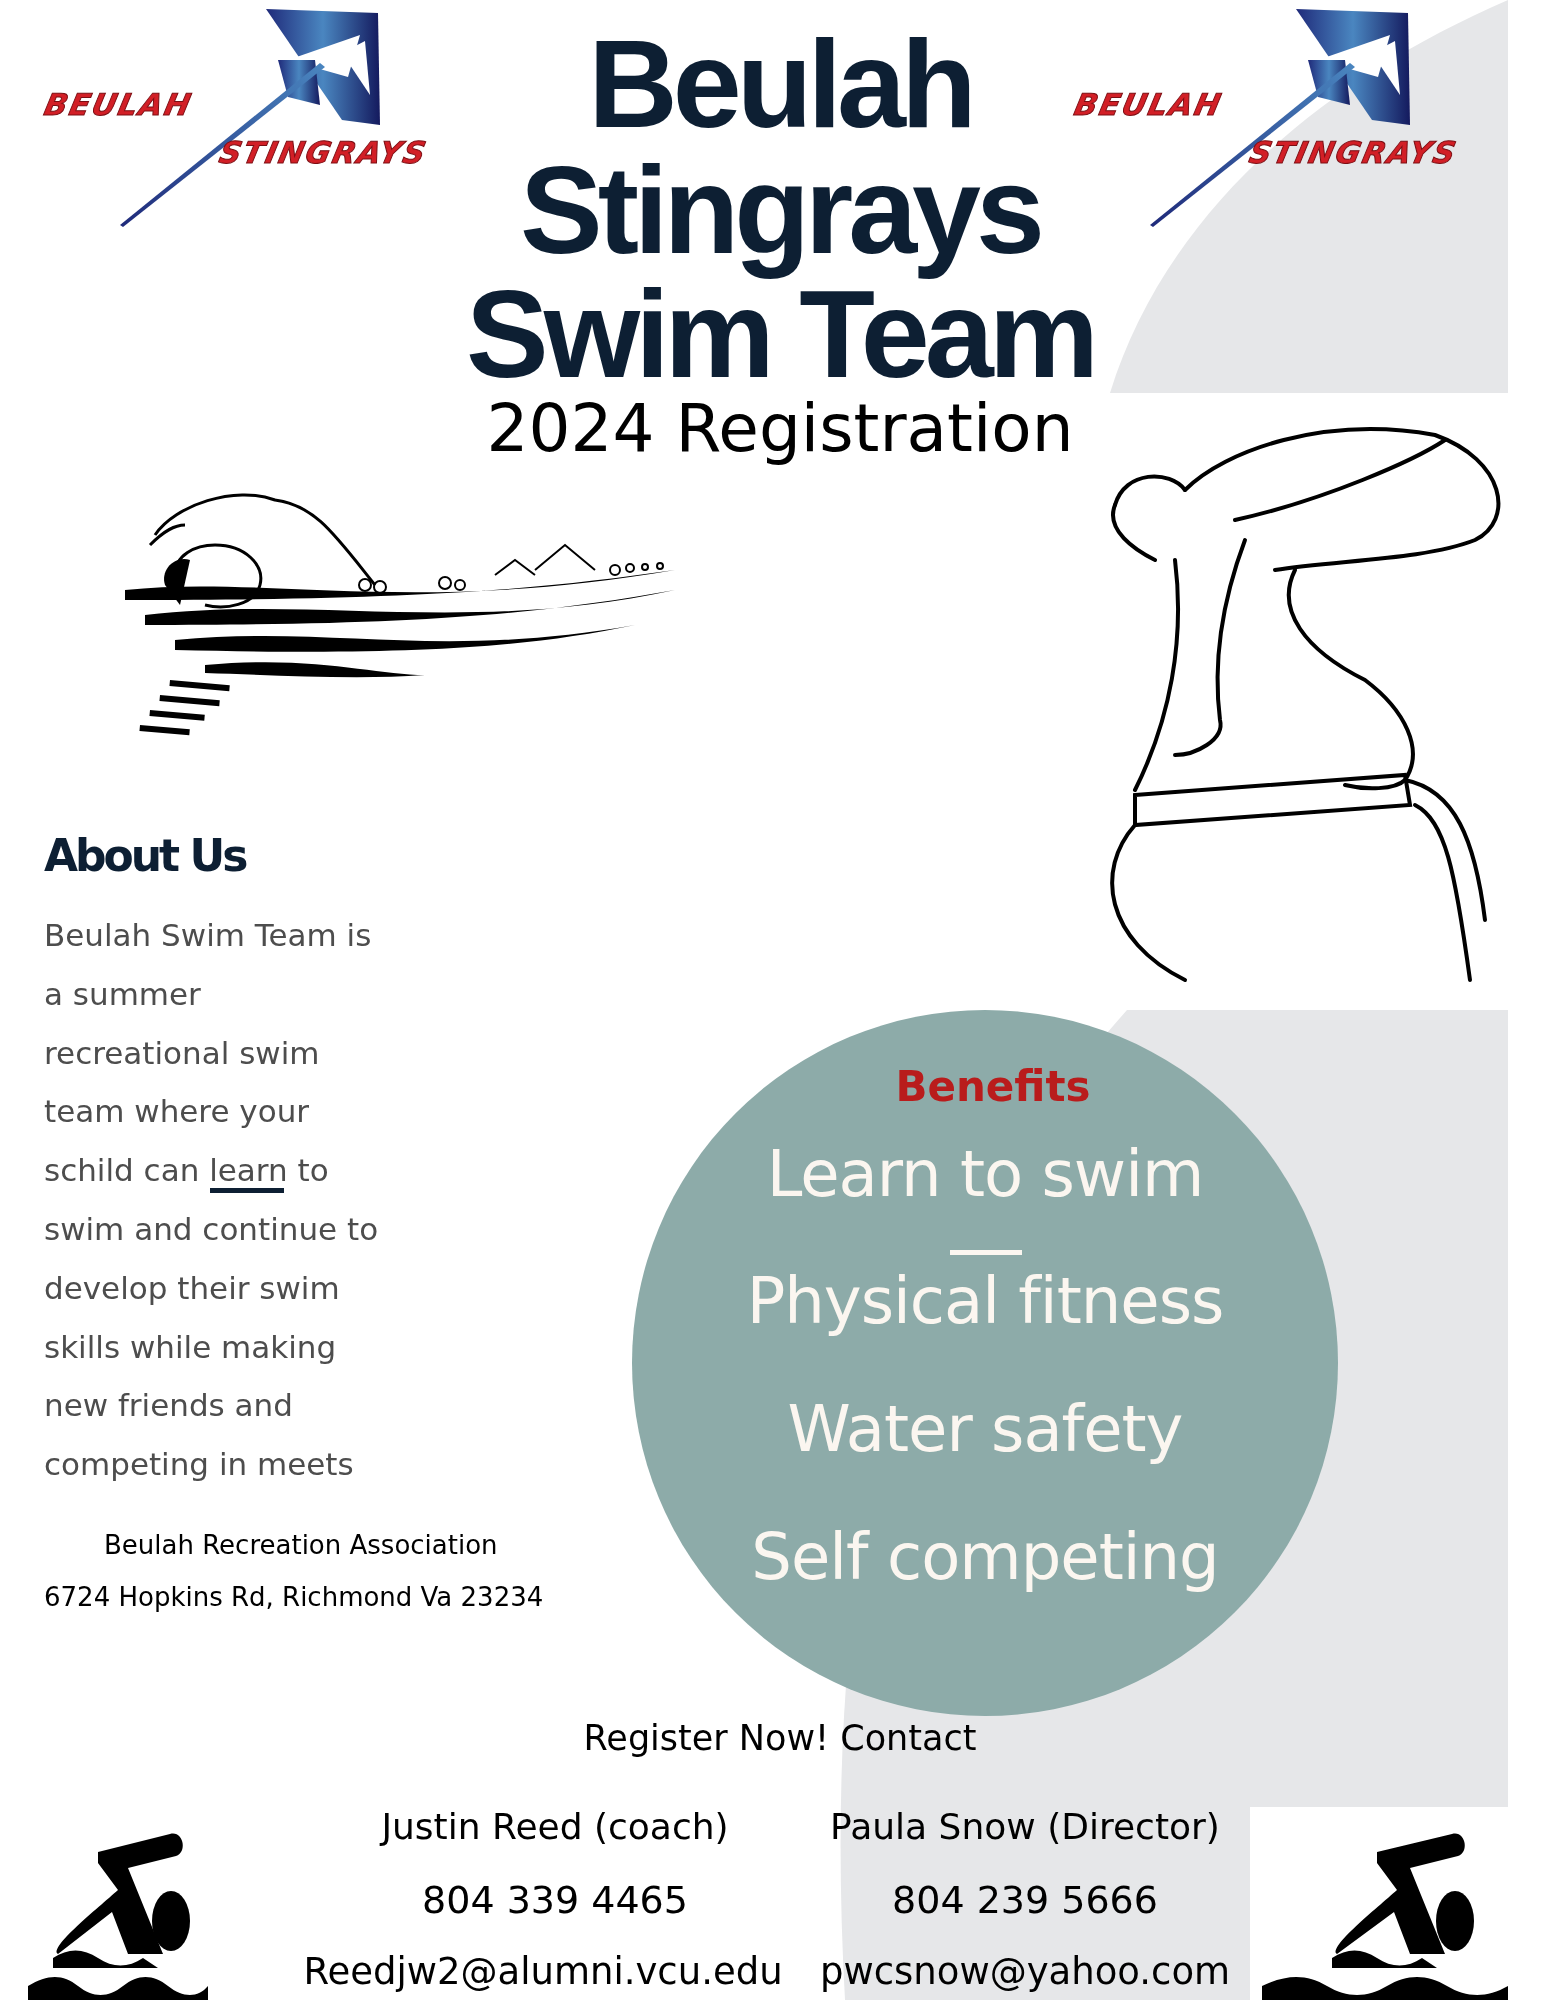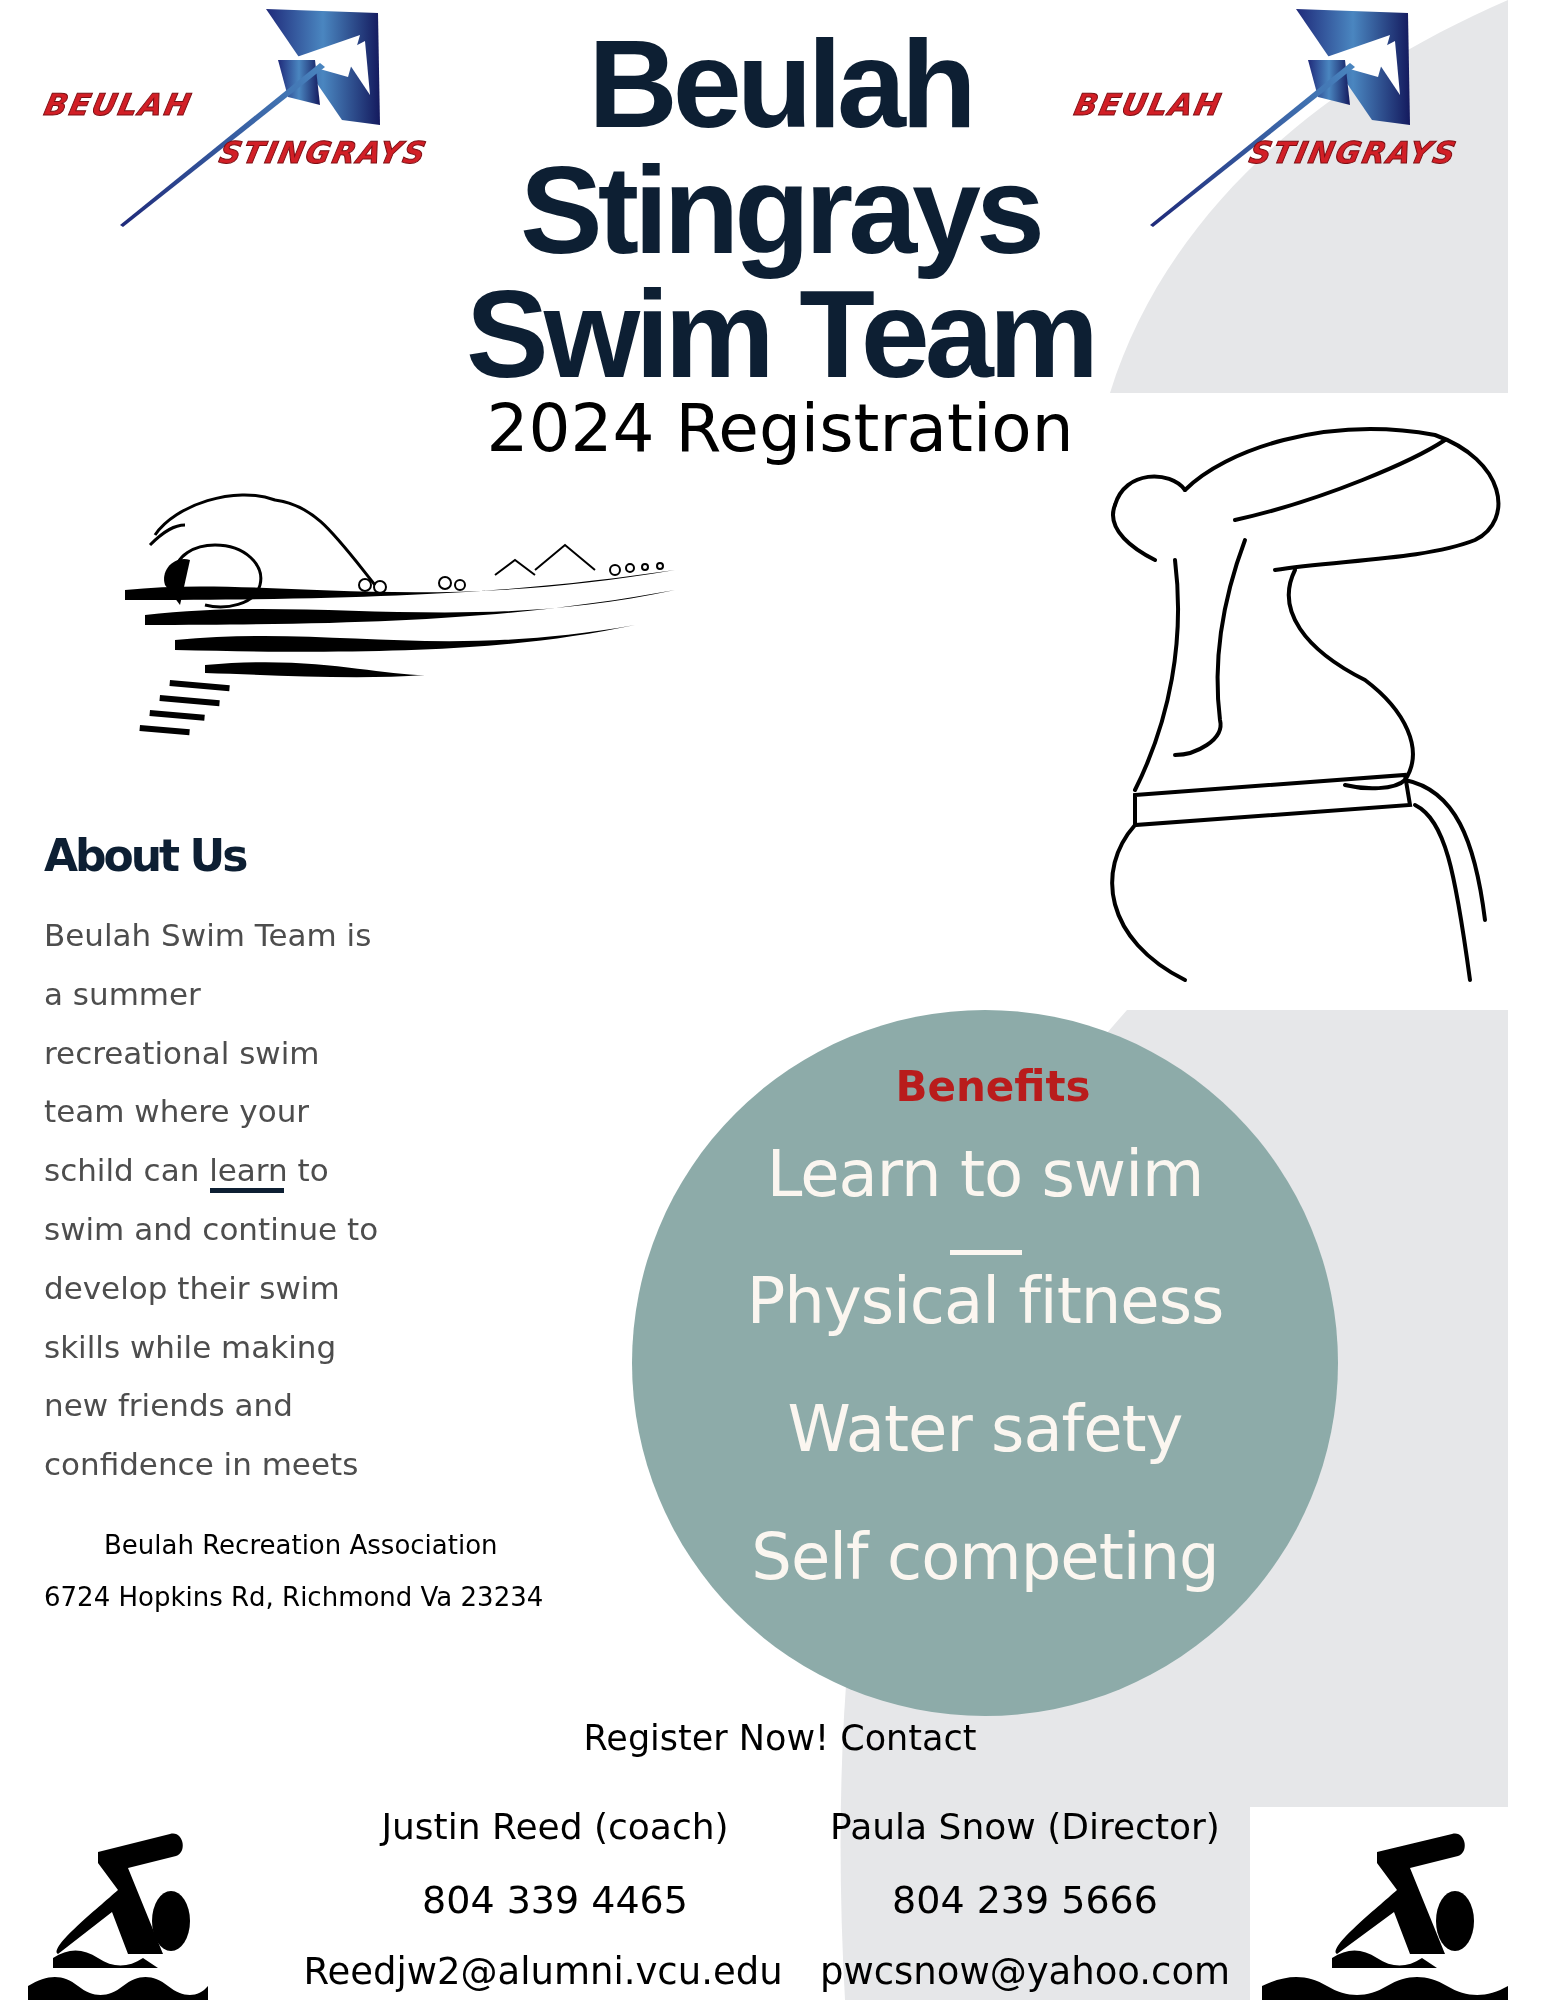--- a/index.html
+++ b/index.html
@@ -129,21 +129,21 @@
 <div class="about-body">
   <div>Beulah Swim Team is</div>
   <div>a summer</div>
   <div>recreational swim</div>
   <div>team where your</div>
   <div>schild can learn to</div>
   <div>swim and continue to</div>
   <div>develop their swim</div>
   <div>skills while making</div>
   <div>new friends and</div>
-  <div>confidence in meets</div>
+  <div>competing in meets</div>
 </div>
 <div class="underline-bar"></div>
 
 <div class="addr" style="left:104px;top:1530px;">Beulah Recreation Association</div>
 <div class="addr" style="left:44px;top:1582px;">6724 Hopkins Rd, Richmond Va 23234</div>
 
 <div class="circle"></div>
 <div class="benefits-h" style="left:640px;">Benefits</div>
 <div class="benefit" style="top:1125px;">Learn to swim</div>
 <div class="benefit-bar"></div>

